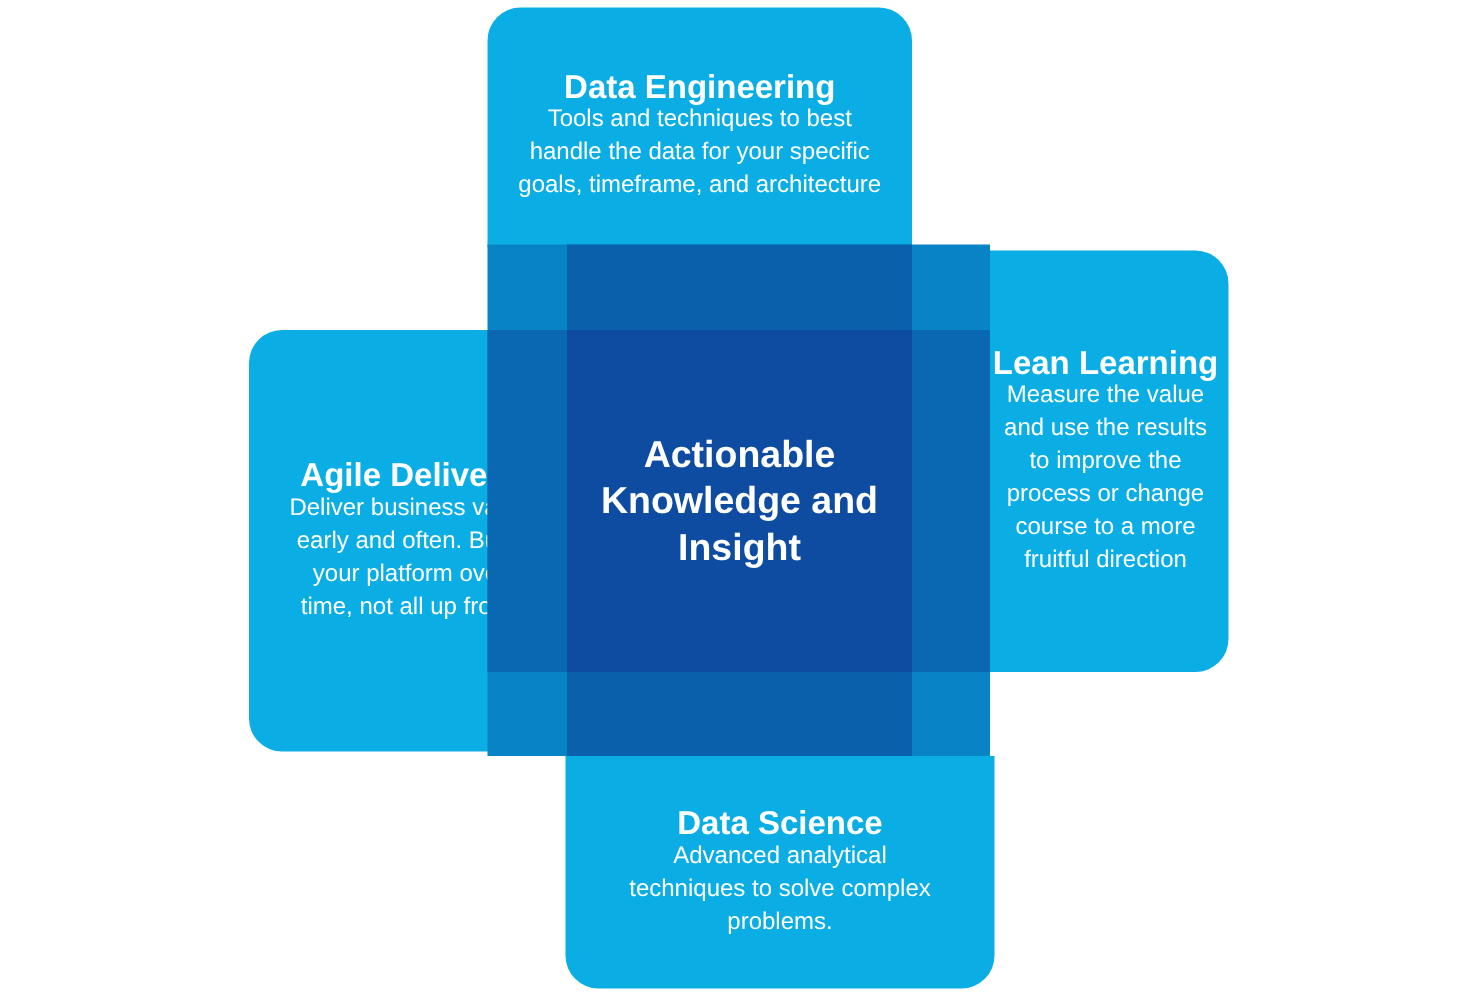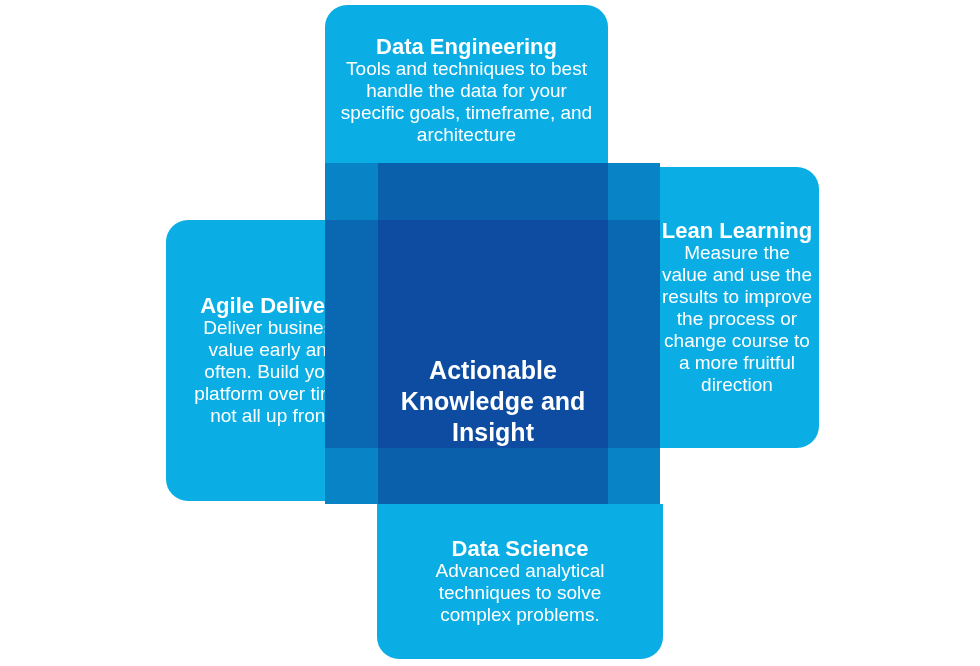--- a/index.html
+++ b/index.html
@@ -28,21 +28,21 @@
     z-index: 1;
   }
   .band { z-index: 2; }
   .card-inner { text-align: center; }
   .card-title {
     font-weight: bold;
     font-size: 22px;
     line-height: 22px;
   }
   .card-body {
-    font-size: 19px;
+    font-size: 16px;
     line-height: 22px;
   }
   
   .card-top {
     left: 325px; top: 5px; width: 283px; height: 160px;
     border-radius: 22px 22px 0 0;
   }
   .card-top .card-inner { width: 252px; padding-top: 12px; }
   
   .card-left {
@@ -111,17 +111,17 @@
       <div class="card-title">Lean Learning</div>
       <div class="card-body">Measure the value and use the results to improve the process or change course to a more fruitful direction</div>
     </div>
   </div>
 
   <div class="band band-base" style="background-color: rgb(8, 131, 198);"></div>
   <div class="band band-colmid" style="background-color: rgb(11, 96, 172);"></div>
   <div class="band band-midleft" style="background-color: rgb(10, 104, 178);"></div>
   <div class="band band-midright" style="background-color: rgb(10, 104, 178);"></div>
 
-  <div class="band center-square" style="background-color: rgb(13, 76, 160); align-items: flex-end;">
+  <div class="band center-square" style="background-color: rgb(13, 76, 160);">
     <div class="center-title">Actionable Knowledge and Insight</div>
   </div>
 
 </div>
 
 </body></html>

